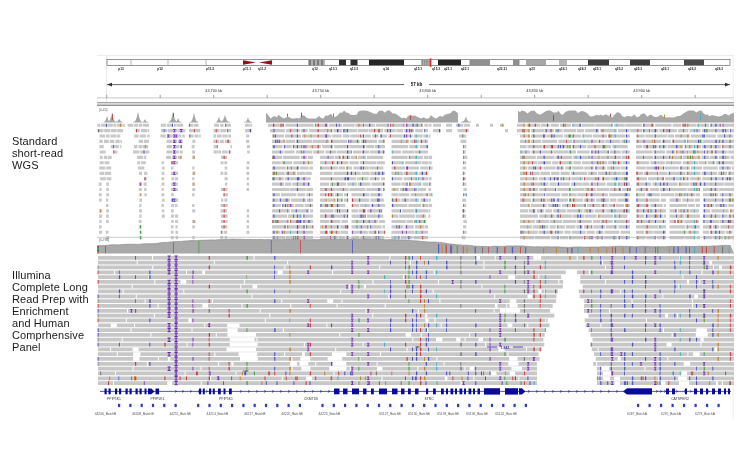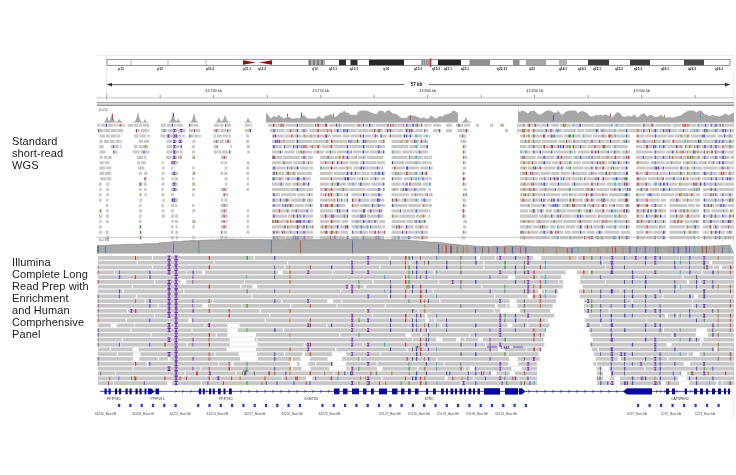--- a/index.html
+++ b/index.html
@@ -347,14 +347,14 @@
 <text x="390" y="414.8" font-size="3.3" fill="#555" text-anchor="middle" font-family="&quot;Liberation Sans&quot;, sans-serif">65127_BatchB</text>
 <text x="419" y="414.8" font-size="3.3" fill="#555" text-anchor="middle" font-family="&quot;Liberation Sans&quot;, sans-serif">65130_BatchB</text>
 <text x="448" y="414.8" font-size="3.3" fill="#555" text-anchor="middle" font-family="&quot;Liberation Sans&quot;, sans-serif">65133_BatchB</text>
 <text x="477" y="414.8" font-size="3.3" fill="#555" text-anchor="middle" font-family="&quot;Liberation Sans&quot;, sans-serif">65136_BatchB</text>
 <text x="506" y="414.8" font-size="3.3" fill="#555" text-anchor="middle" font-family="&quot;Liberation Sans&quot;, sans-serif">65142_BatchB</text>
 <text x="637" y="414.8" font-size="3.3" fill="#555" text-anchor="middle" font-family="&quot;Liberation Sans&quot;, sans-serif">6267_BatchA</text>
 <text x="671" y="414.8" font-size="3.3" fill="#555" text-anchor="middle" font-family="&quot;Liberation Sans&quot;, sans-serif">6270_BatchA</text>
 <text x="705" y="414.8" font-size="3.3" fill="#555" text-anchor="middle" font-family="&quot;Liberation Sans&quot;, sans-serif">6273_BatchA</text>
 </svg>
 <div class="lbl" style="top:134.5px;">Standard<br>short-read<br>WGS</div>
-<div class="lbl" style="top:256px;">Illumina<br>Complete Long<br>Read Prep with<br>Enrichment<br>and Human<br>Comprhensive<br>Panel</div>
+<div class="lbl" style="top:269px;">Illumina<br>Complete Long<br>Read Prep with<br>Enrichment<br>and Human<br>Comprhensive<br>Panel</div>
 </div>
 
 </body></html>

